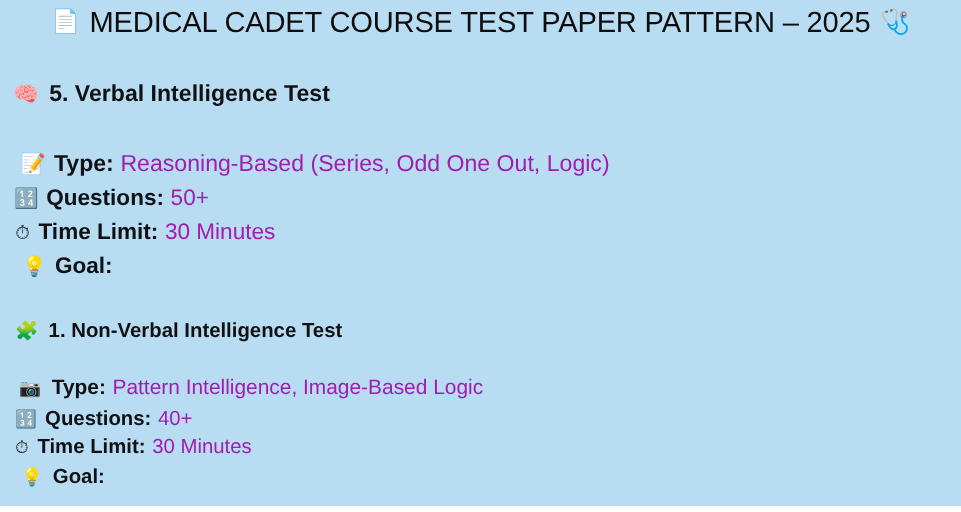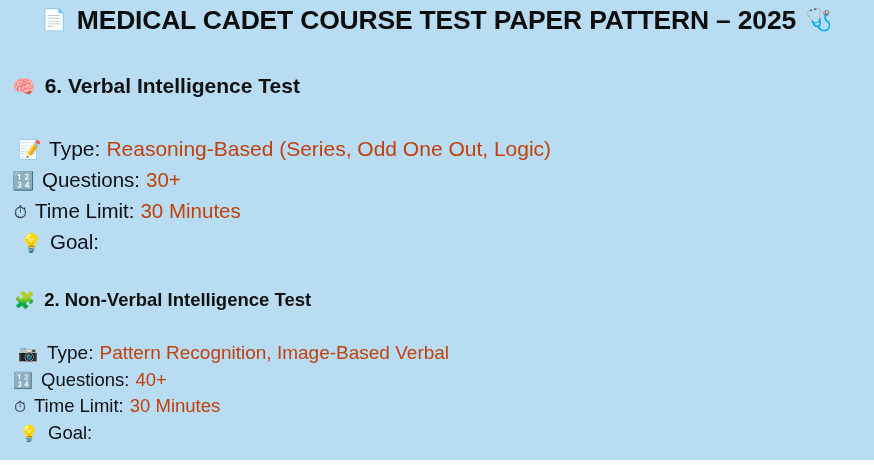--- a/index.html
+++ b/index.html
@@ -35,21 +35,21 @@
     width: 874px;
     display: flex;
     align-items: center;
     justify-content: center;
     gap: 9px;
     white-space: nowrap;
   }
   .title-text {
     font-family: "Liberation Sans", sans-serif;
     font-size: 26.5px;
-    font-weight: bold;
+    font-weight: normal;
     color: #0d0d0d;
     letter-spacing: -0.2px;
     line-height: 34px;
   }
   .title-emoji {
     font-size: 22px;
     line-height: 34px;
   }
   .title-emoji.doc { font-size: 21px; }
   .title-emoji.steth { font-size: 22px; }
@@ -92,26 +92,26 @@
     align-items: baseline;
     white-space: nowrap;
     font-family: "Liberation Sans", sans-serif;
     color: #15161a;
   }
   .line .li-emoji {
     display: inline-block;
     text-align: center;
   }
   .line .li-label {
-    font-weight: normal;
+    font-weight: bold;
     color: #0f1114;
   }
   .line .li-value {
     font-weight: normal;
-    color: #c2410c;
+    color: #a21caf;
     margin-left: 6px;
   }
 
   
   #s1-type {
     left: 18px; top: 137px; font-size: 21px;
   }
   #s1-type .li-emoji { font-size: 19px; width: 24px; margin-right: 7px; }
 
   #s1-questions {
@@ -156,55 +156,55 @@
 <div id="page" style="background: rgb(184, 220, 242);">
 
   <div class="title-row">
     <span class="title-emoji doc">📄</span>
     <span class="title-text">MEDICAL CADET COURSE TEST PAPER PATTERN – 2025</span>
     <span class="title-emoji steth">🩺</span>
   </div>
 
   <div class="section-head" id="section1-head">
     <span class="sec-emoji">🧠</span>
-    <span class="sec-label">6. Verbal Intelligence Test</span>
+    <span class="sec-label">5. Verbal Intelligence Test</span>
   </div>
 
   <div class="line" id="s1-type">
     <span class="li-emoji">📝</span>
     <span class="li-label">Type:</span>
     <span class="li-value">Reasoning-Based (Series, Odd One Out, Logic)</span>
   </div>
 
   <div class="line" id="s1-questions">
     <span class="li-emoji">🔢</span>
     <span class="li-label">Questions:</span>
-    <span class="li-value">30+</span>
+    <span class="li-value">50+</span>
   </div>
 
   <div class="line" id="s1-time">
     <span class="li-emoji">⏱</span>
     <span class="li-label">Time Limit:</span>
     <span class="li-value">30 Minutes</span>
   </div>
 
   <div class="line" id="s1-goal">
     <span class="li-emoji">💡</span>
     <span class="li-label">Goal:</span>
   </div>
 
   <div class="section-head" id="section2-head">
     <span class="sec-emoji">🧩</span>
-    <span class="sec-label">2. Non-Verbal Intelligence Test</span>
+    <span class="sec-label">1. Non-Verbal Intelligence Test</span>
   </div>
 
   <div class="line" id="s2-type">
     <span class="li-emoji">📷</span>
     <span class="li-label">Type:</span>
-    <span class="li-value">Pattern Recognition, Image-Based Verbal</span>
+    <span class="li-value">Pattern Intelligence, Image-Based Logic</span>
   </div>
 
   <div class="line" id="s2-questions">
     <span class="li-emoji">🔢</span>
     <span class="li-label">Questions:</span>
     <span class="li-value">40+</span>
   </div>
 
   <div class="line" id="s2-time">
     <span class="li-emoji">⏱</span>

